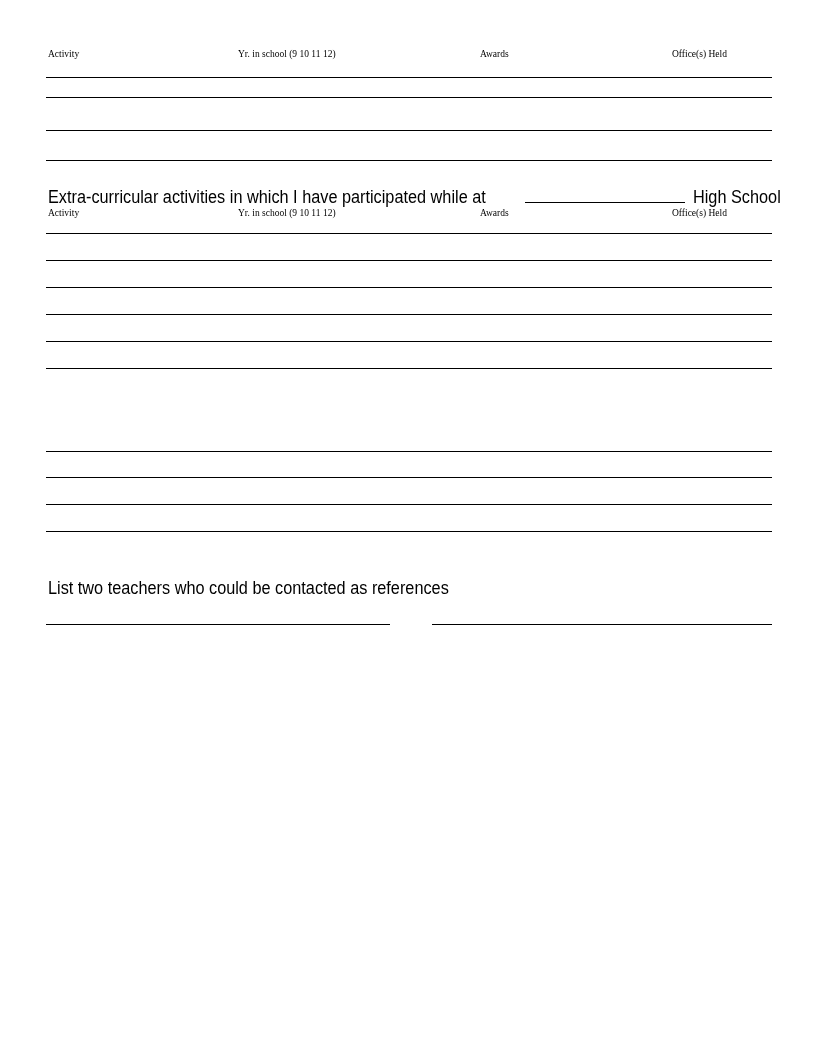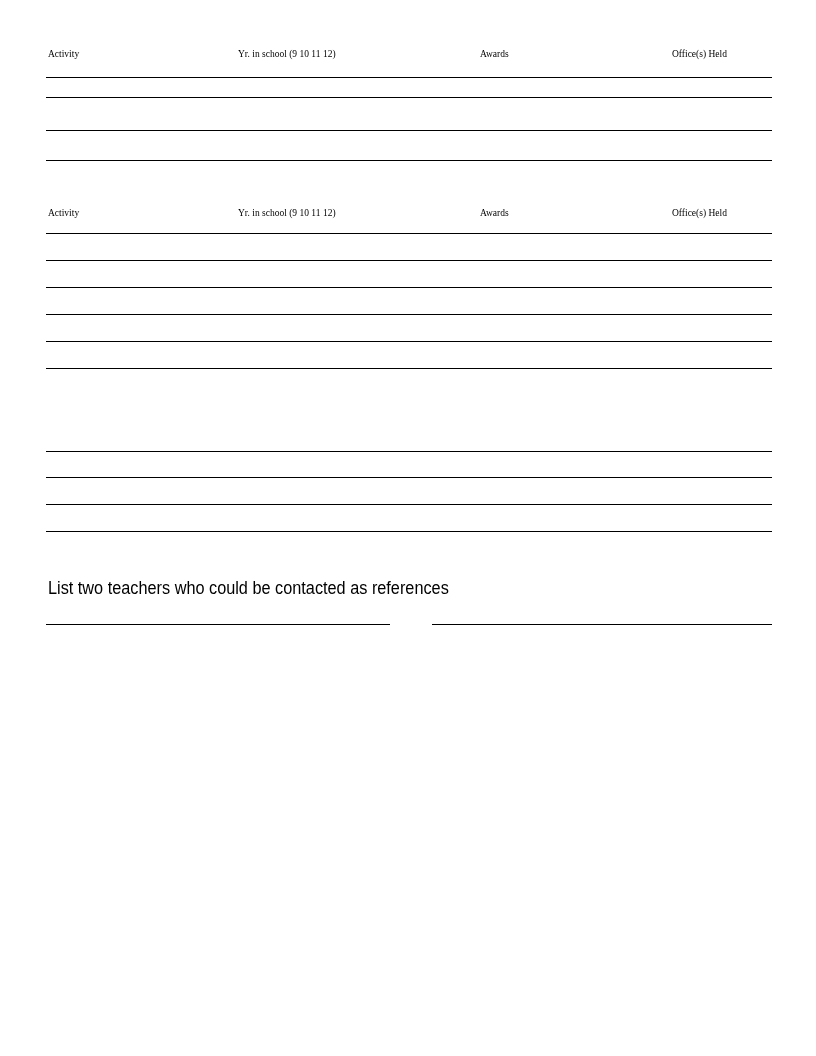--- a/index.html
+++ b/index.html
@@ -112,20 +112,25 @@
 
   <div class="abs col-label" style="left:480px; top:49px;">Awards</div>
 
   <div class="abs col-label" style="left:672px; top:49px;">Office(s) Held</div>
 
   <div class="rule" style="top:77px;"></div>
   <div class="rule" style="top:97px;"></div>
   <div class="rule" style="top:130px;"></div>
   <div class="rule" style="top:160px;"></div>
 
+  <div class="heading-inline-wrap" style="left:48px; top:188px;">
+    <span class="heading">Extra-curricular activities in which I have participated while at</span>
+    <span class="blank-line" style="width:160px; margin:0 8px 0 6px;"></span>
+    <span class="heading">High School</span>
+  </div>
 
   <div class="abs col-label" style="left:48px; top:208px;">Activity</div>
 
   <div class="abs col-label" style="left:238px; top:208px;">Yr. in school (9 10 11 12)</div>
 
   <div class="abs col-label" style="left:480px; top:208px;">Awards</div>
 
   <div class="abs col-label" style="left:672px; top:208px;">Office(s) Held</div>
 
   <div class="rule" style="top:233px;"></div>

